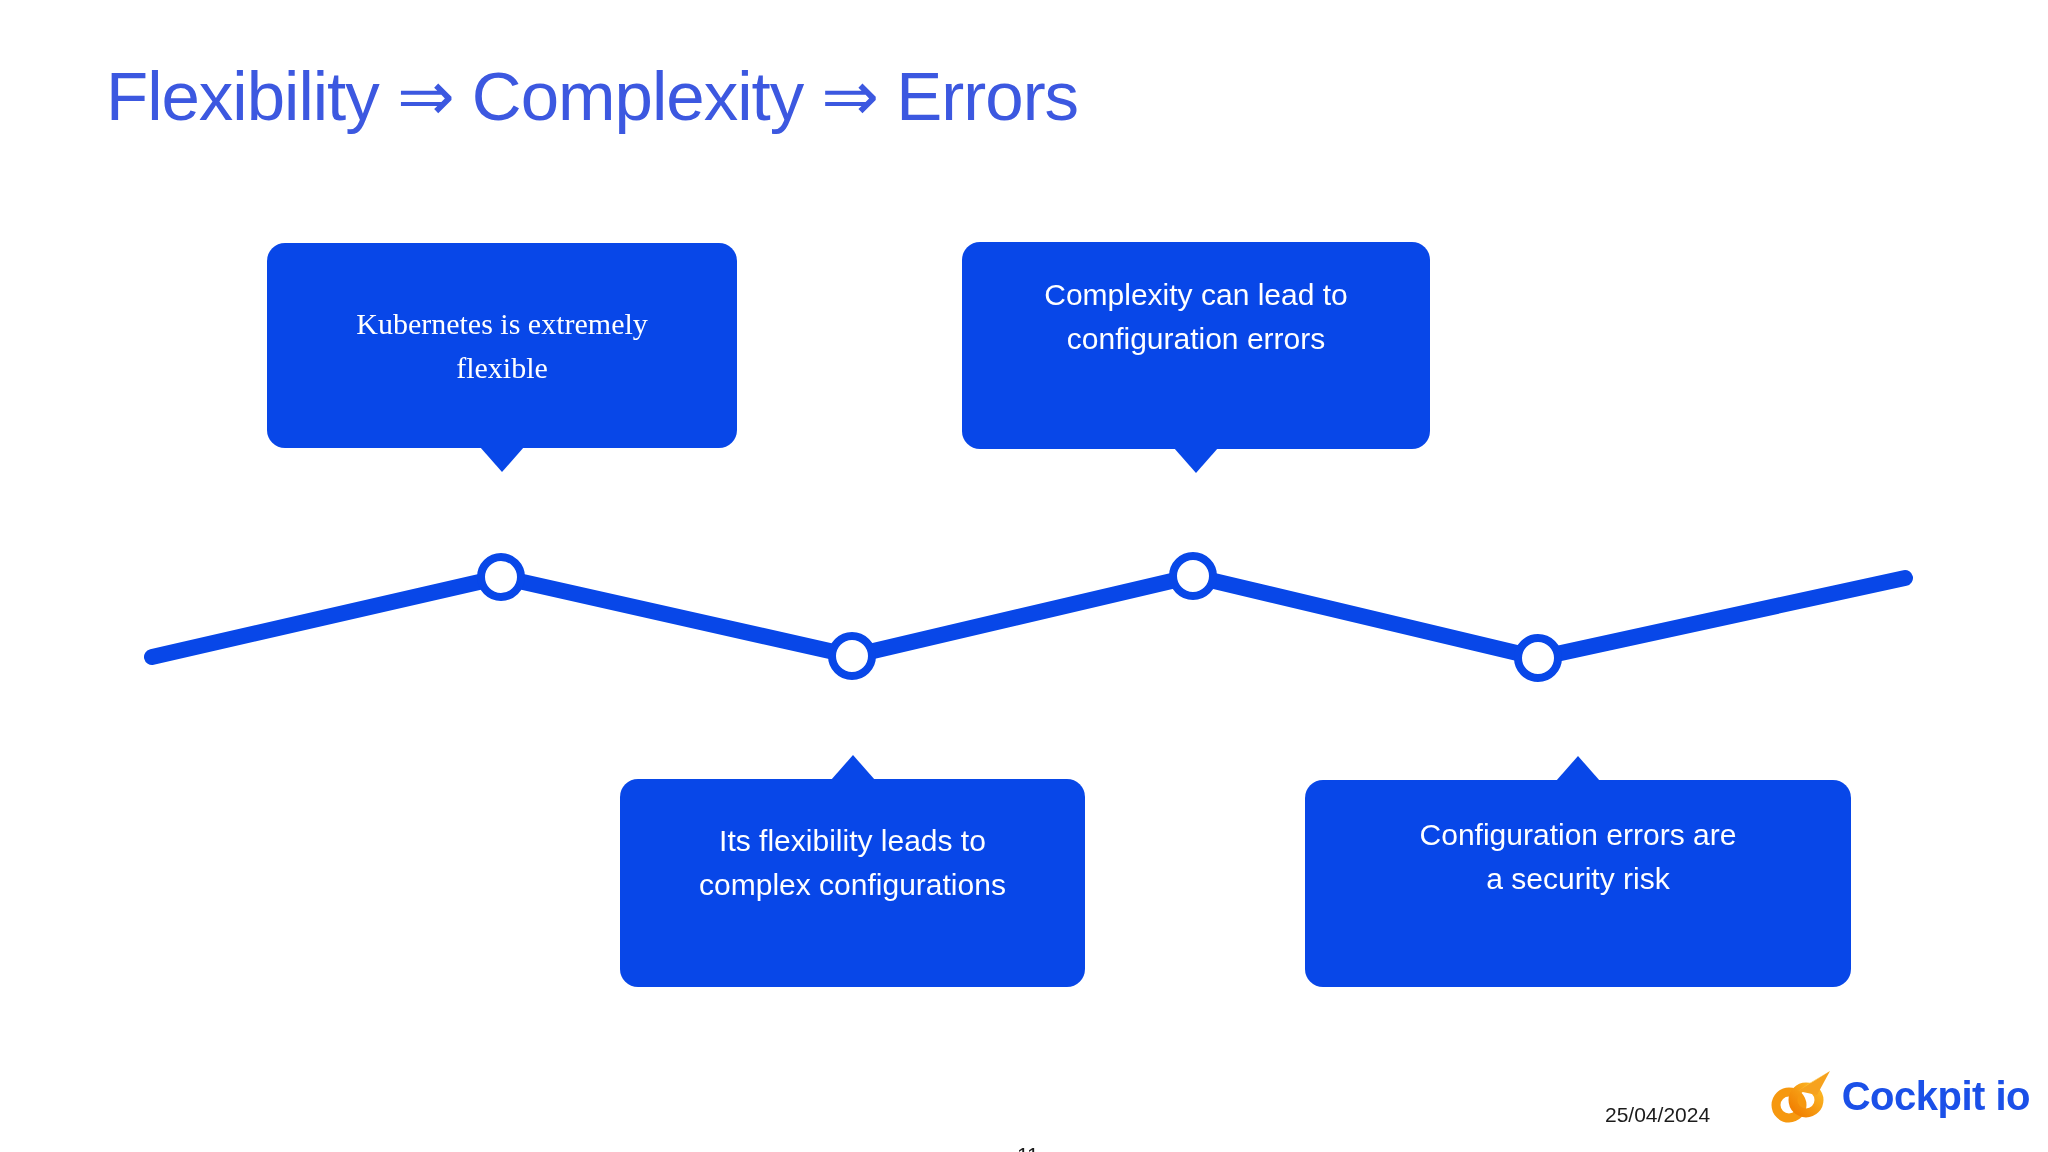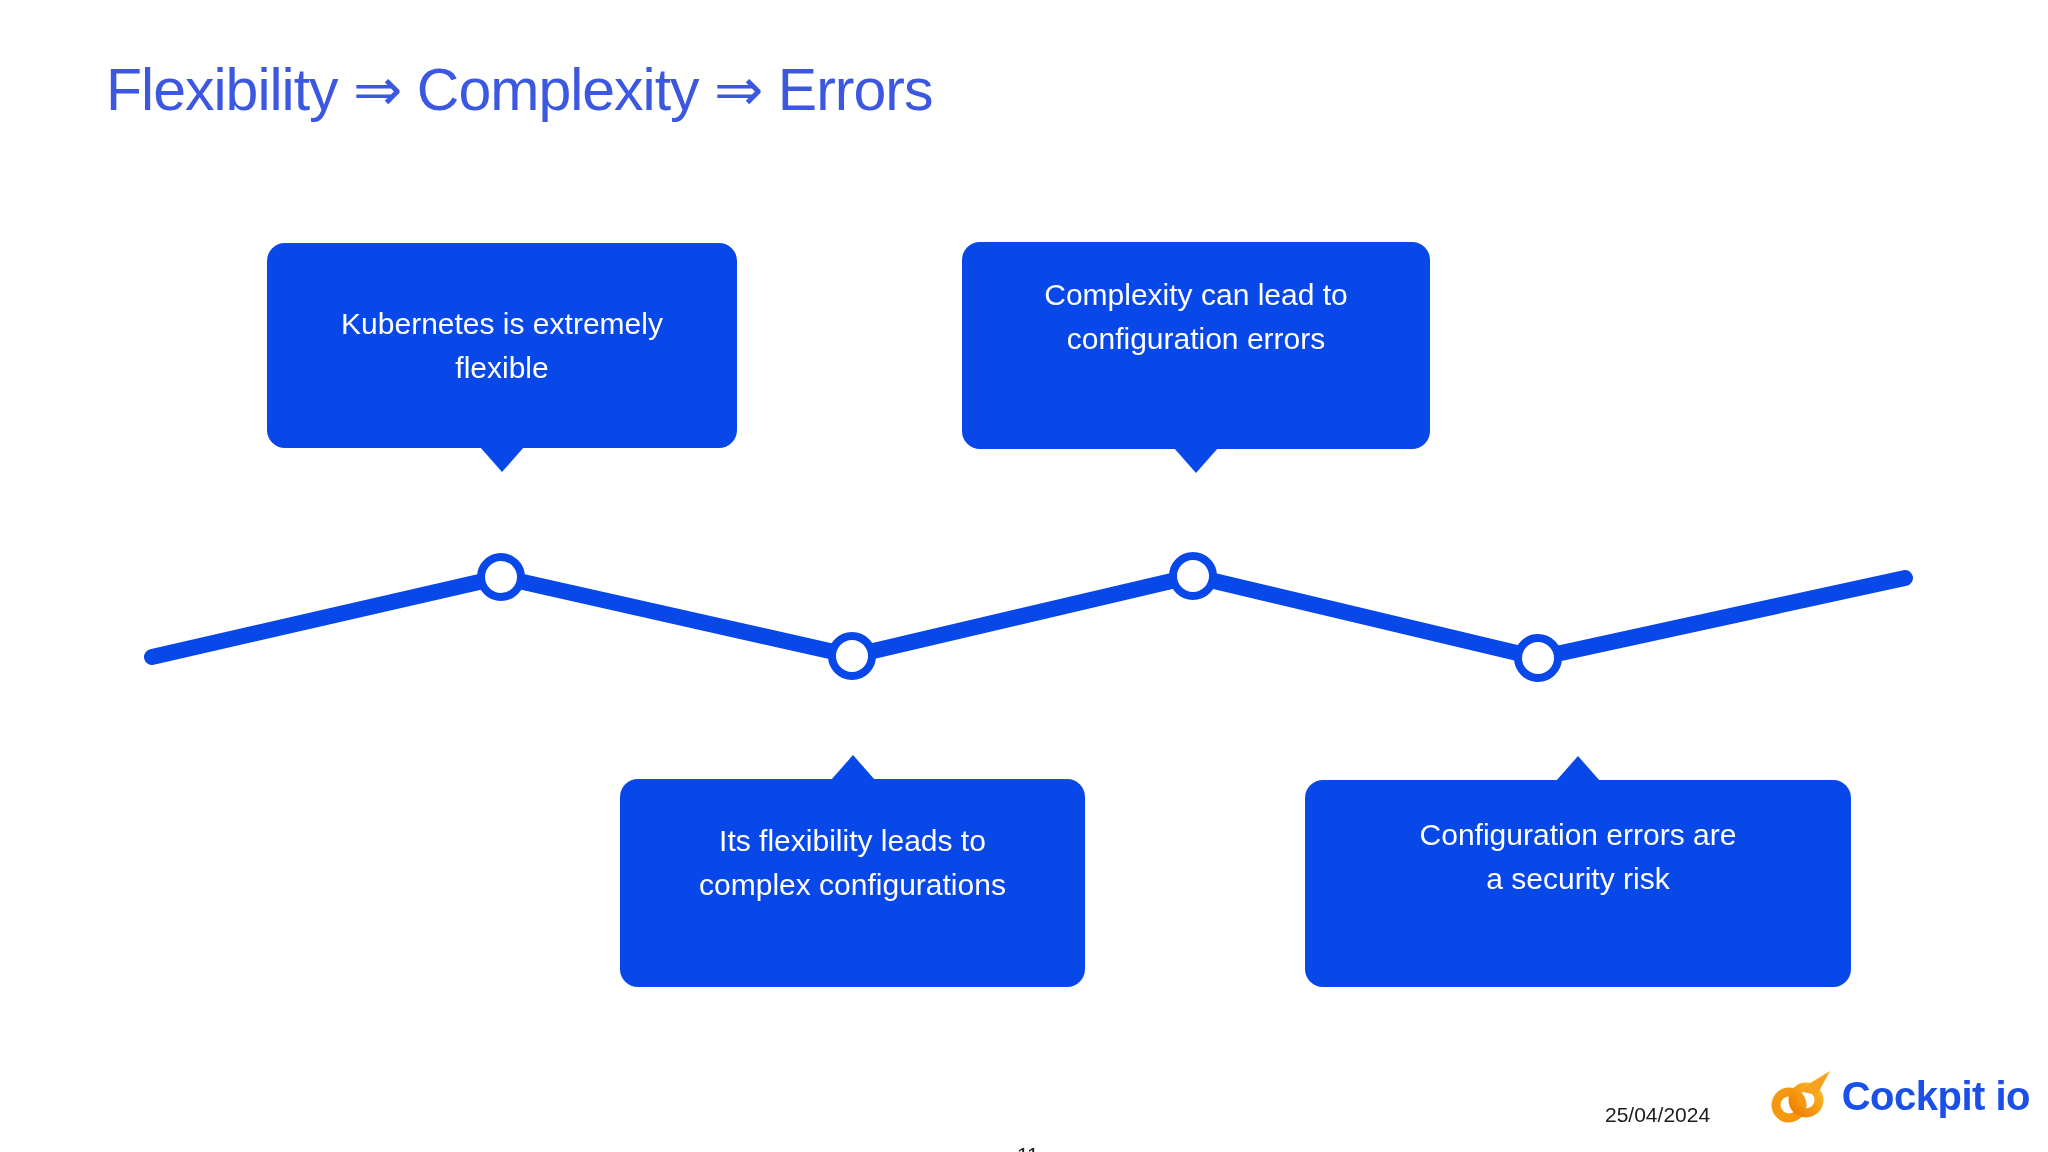--- a/index.html
+++ b/index.html
@@ -11,21 +11,21 @@
     overflow: hidden;
     font-family: "Liberation Sans", sans-serif;
   }
 
   
   .title {
     position: absolute;
     left: 106px;
     top: 52px;
     margin: 0;
-    font-size: 59px;
+    font-size: 69px;
     font-weight: 500;
     letter-spacing: -1px;
     color: #3c58e0;
     line-height: 1.3;
     white-space: nowrap;
   }
 
   
   .zigzag {
     position: absolute;
@@ -53,21 +53,21 @@
     border-radius: 18px;
     color: #ffffff;
     font-size: 30px;
     font-weight: 500;
     line-height: 44px;
     text-align: center;
     display: flex;
     flex-direction: column;
     align-items: center;
   }
-  .callout.v-center { justify-content: center; }
+  .callout.v-center { justify-content: center; font-family: Liberation Serif, serif; }
   .callout .tail {
     position: absolute;
     left: 50%;
     margin-left: -22px;
     width: 0; height: 0;
     border-left: 22px solid transparent;
     border-right: 22px solid transparent;
   }
   .callout .tail.down {
     bottom: -24px;

